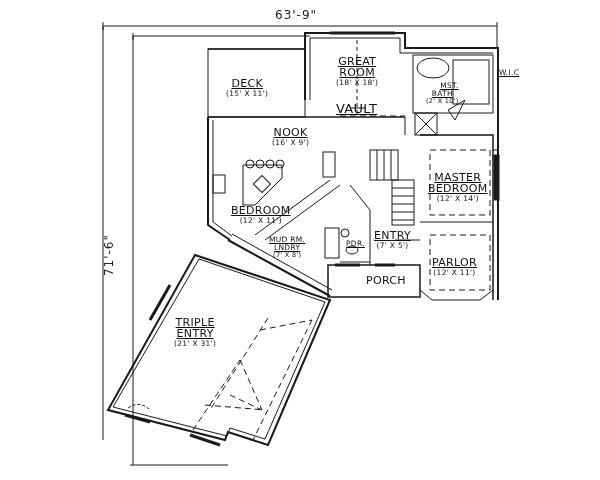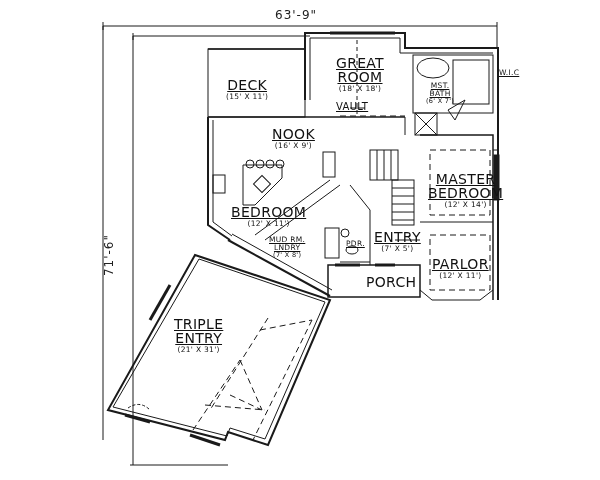--- a/index.html
+++ b/index.html
@@ -1,19 +1,19 @@
 <!DOCTYPE html>
 <html><head>
 <meta charset="utf-8">
 <style>
   html, body { margin:0; padding:0; background:#ffffff; }
   body { width:600px; height:480px; overflow:hidden; position:relative; font-family:"DejaVu Sans", sans-serif; }
   #plan { position:absolute; left:0; top:0; width:600px; height:480px; }
   .lbl { position:absolute; font-family:"DejaVu Sans", sans-serif; color:#111; text-align:center; line-height:1; white-space:nowrap; letter-spacing:0.3px; }
-  .name { font-size:14px; text-decoration:underline; display:block; }
+  .name { font-size:11px; text-decoration:underline; display:block; }
   .dim { font-size:7.5px; display:block; margin-top:1px; }
   .dimtext { position:absolute; font-size:12px; color:#222; letter-spacing:1px; }
   .vert { transform:rotate(-90deg); transform-origin:center center; }
 </style>
 </head>
 <body>
 
 <svg id="plan" viewBox="0 0 600 480" xmlns="http://www.w3.org/2000/svg">
   <g stroke="#1a1a1a" fill="none" stroke-width="1">
 
@@ -134,35 +134,35 @@
 </svg>
 
 <div class="dimtext" style="left:275px; top:8px;">63'-9"</div>
 <div class="dimtext vert" style="left:88px; top:248px;">71'-6"</div>
 
 <div class="lbl" style="left:336px; top:56px;">
   <span class="name">GREAT</span>
   <span class="name">ROOM</span>
   <span class="dim">(18' X 18')</span>
 </div>
-<div class="lbl" style="left:336px; top:102px; font-size:10px; text-decoration:underline;">VAULT</div>
+<div class="lbl" style="left:336px; top:102px; font-size:13px; text-decoration:underline;">VAULT</div>
 
 <div class="lbl" style="left:226px; top:78px;">
   <span class="name">DECK</span>
   <span class="dim">(15' X 11')</span>
 </div>
 
 <div class="lbl" style="left:459px; top:69px;">
   <span class="name" style="font-size:7.5px;margin-left:40px;">W.I.C</span>
 </div>
 
 <div class="lbl" style="left:426px; top:82px;">
-  <span class="name" style="font-size:7.5px;">MST.</span>
+  <span class="name" style="font-size:7.5px;text-align:right;">MST.</span>
   <span class="name" style="font-size:7.5px;">BATH</span>
-  <span class="dim" style="font-size:6.5px;">(6' X 7')</span>
+  <span class="dim" style="font-size:6.5px;">(2' X 10')</span>
 </div>
 
 <div class="lbl" style="left:272px; top:127px;">
   <span class="name">NOOK</span>
   <span class="dim">(16' X 9')</span>
 </div>
 
 <div class="lbl" style="left:231px; top:205px;">
   <span class="name">BEDROOM</span>
   <span class="dim">(12' X 11')</span>

